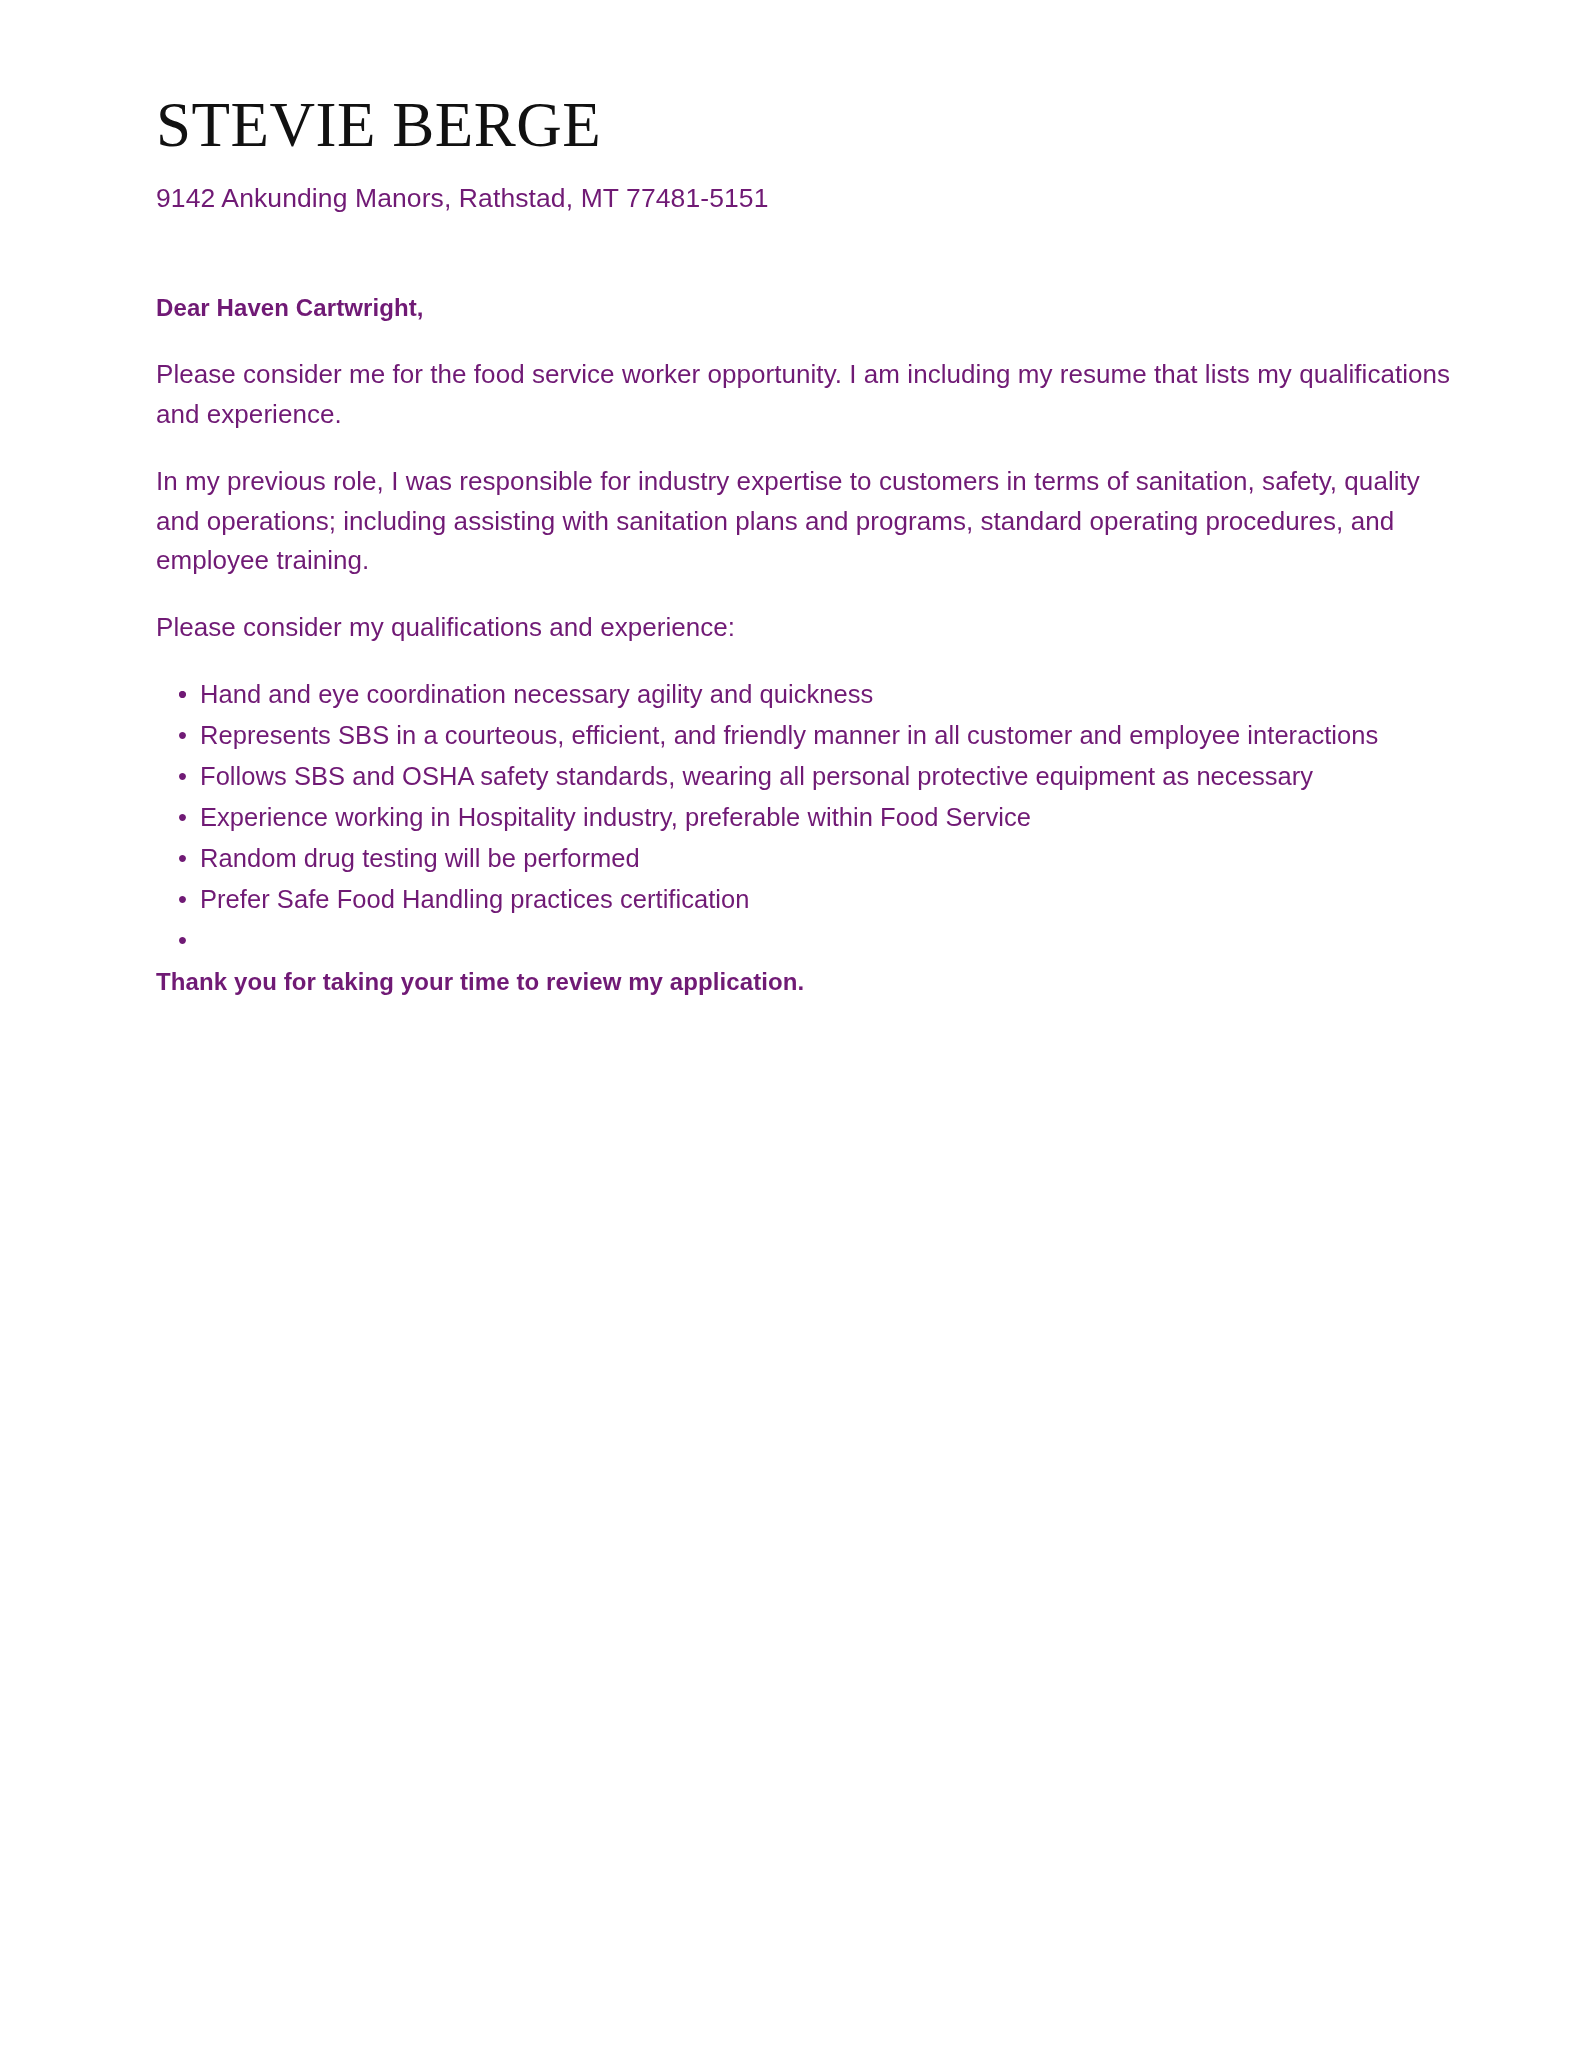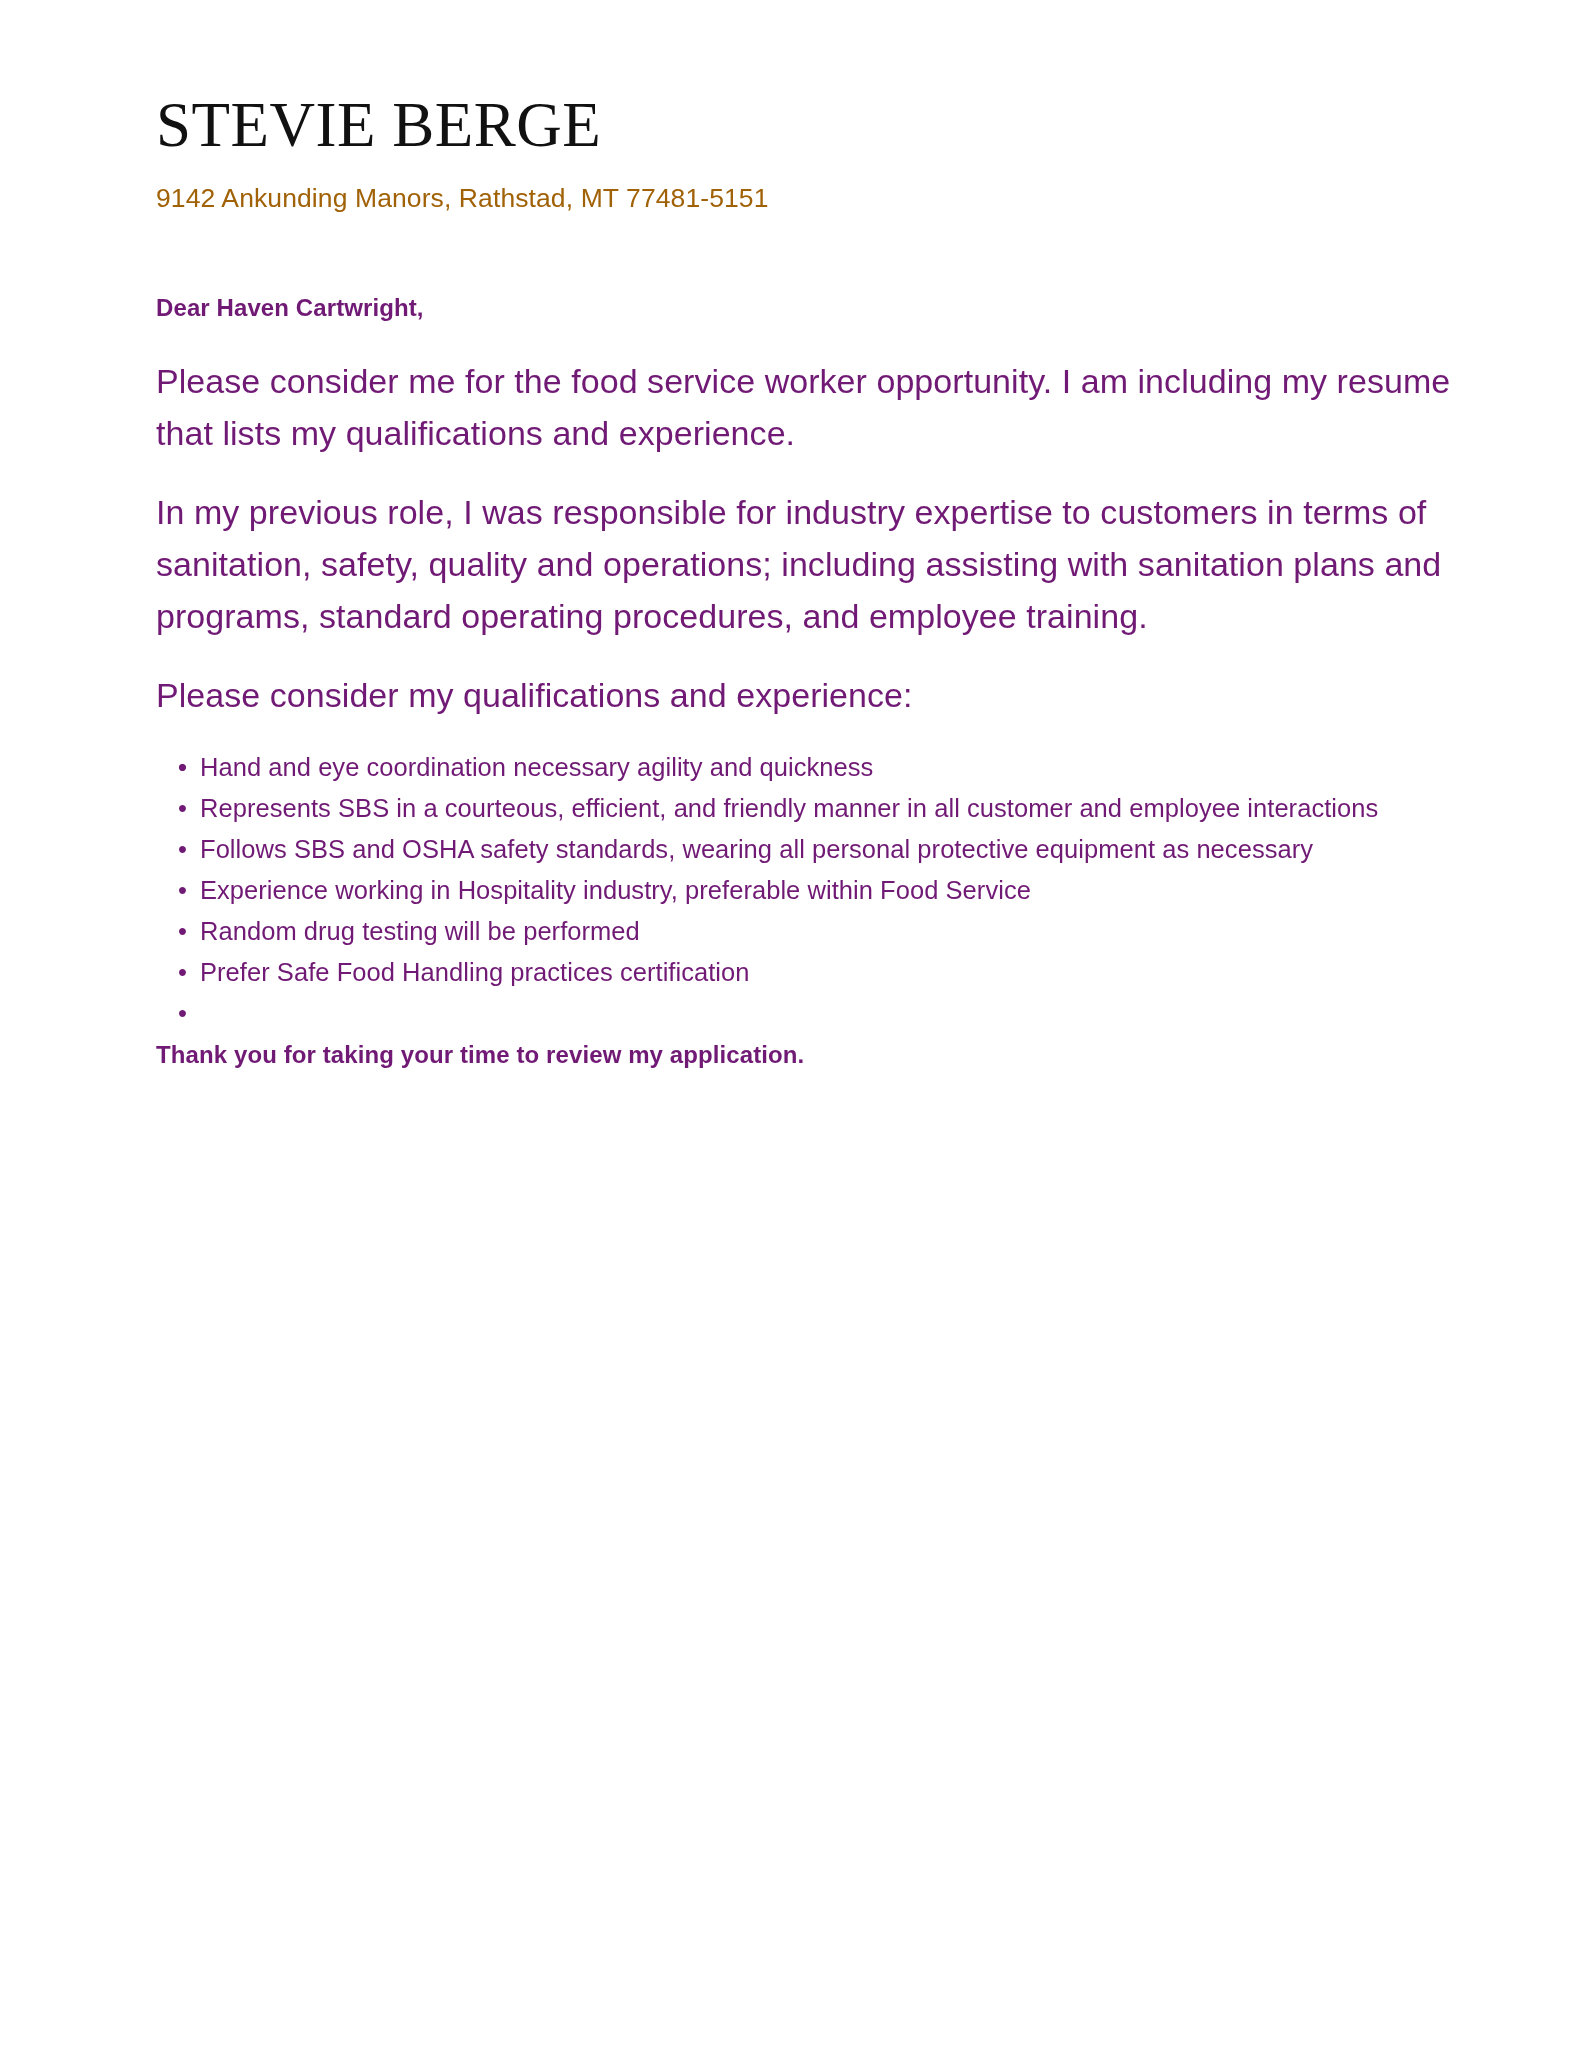--- a/index.html
+++ b/index.html
@@ -37,21 +37,21 @@
     margin: 0;
     padding-top: 82px;
     white-space: nowrap;
   }
 
   .header-address {
     font-family: "Liberation Sans", "DejaVu Sans", sans-serif;
     font-size: 26.5px;
     line-height: 1.35;
     font-weight: 400;
-    color: #a16207;
+    color: #701a75;
     margin: 0;
     padding-top: 24px;
     letter-spacing: 0.1px;
   }
 
   
   .body-block {
     font-family: "Liberation Sans", "DejaVu Sans", sans-serif;
     color: #701a75;
     padding-top: 74px;
@@ -59,21 +59,21 @@
 
   .salutation {
     font-size: 24px;
     font-weight: 700;
     line-height: 1.4;
     margin: 0 0 31px 0;
     letter-spacing: 0.1px;
   }
 
   .para {
-    font-size: 34px;
+    font-size: 26px;
     line-height: 1.53;
     margin: 0 0 27px 0;
     letter-spacing: 0.05px;
     max-width: 1330px;
   }
 
   .para.intro-lead {
     max-width: 1335px;
   }
 

